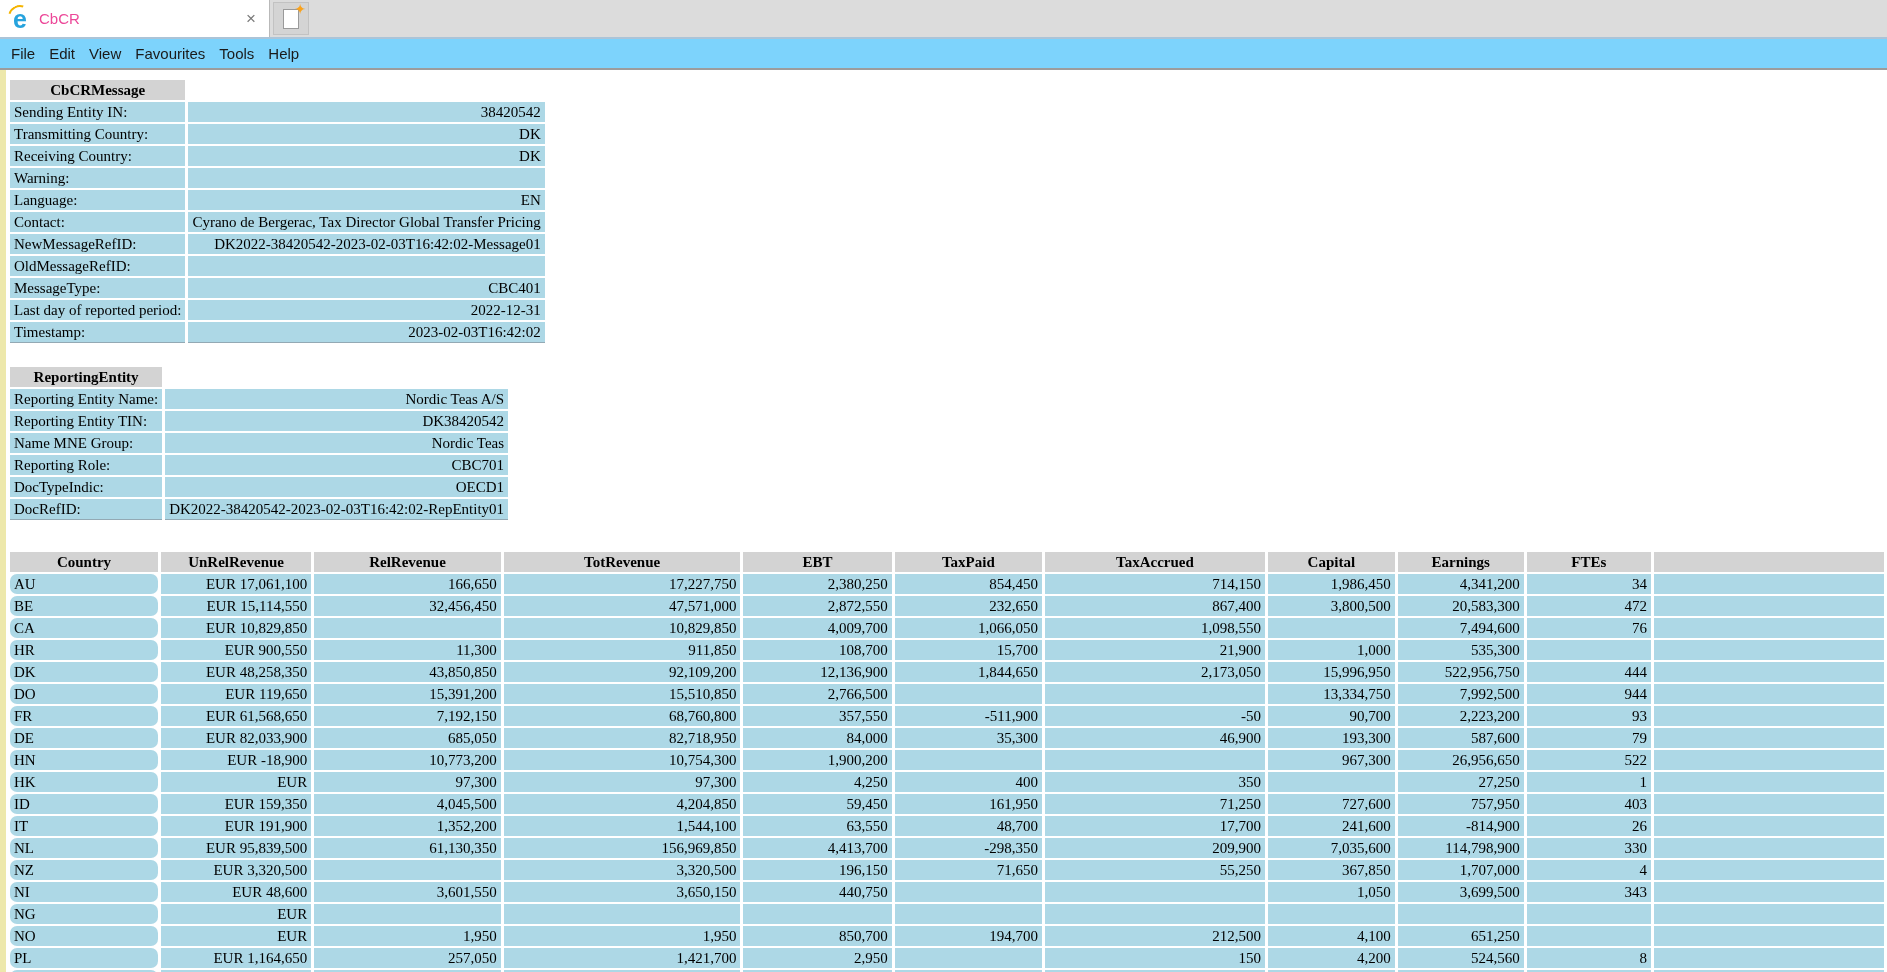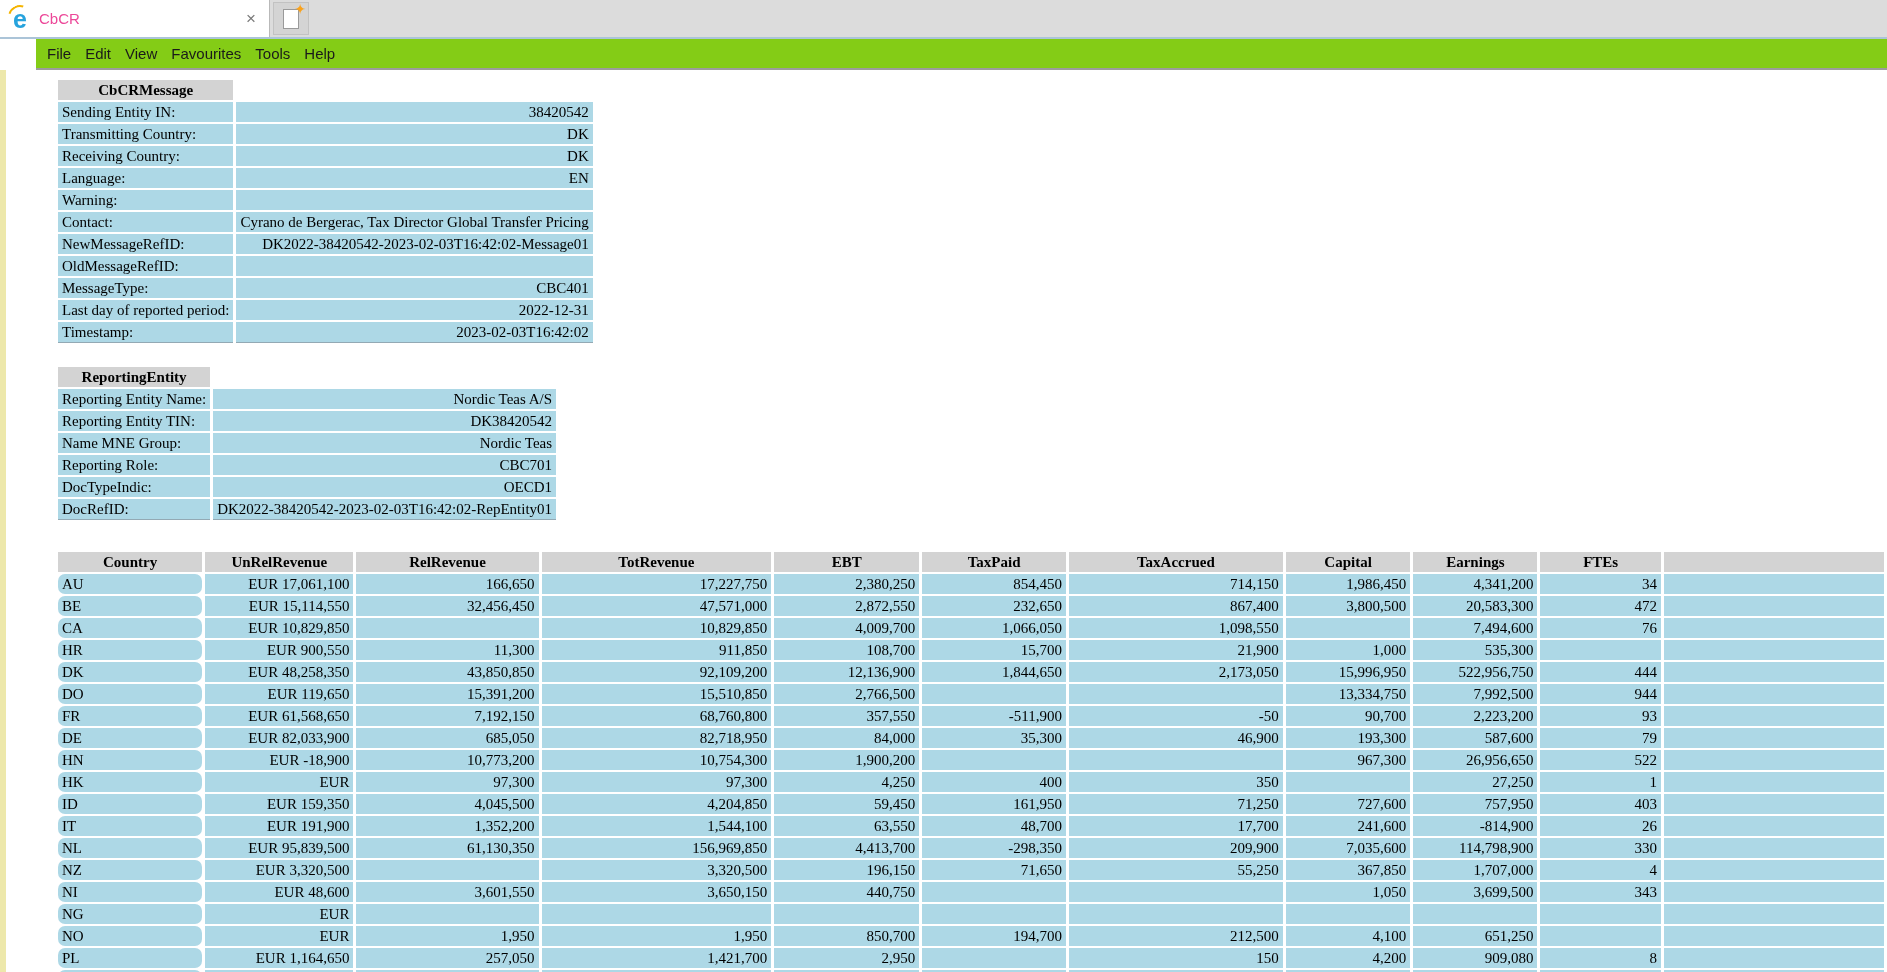--- a/index.html
+++ b/index.html
@@ -24,31 +24,31 @@
     border-top-color:#f5b400;border-radius:50%;transform:rotate(-28deg);box-sizing:border-box;}
   .tab-title{font-size:15px;color:#ec4899;white-space:nowrap;}
   .tab-close{margin-left:auto;color:#7a7a7a;font-size:17px;line-height:17px;padding:2px 5px;cursor:default;}
   .newtab-btn{
     width:36px;margin:2px 0 2px 3px;background:#d4d4d4;border:1px solid #c2c2c2;
     display:flex;align-items:center;justify-content:center;box-sizing:border-box;
   }
   .page-icon{position:relative;width:14px;height:18px;background:#fff;border:1px solid #9a9a9a;}
   .page-star{position:absolute;top:-8px;right:-8px;color:#f9a21c;font-size:14px;line-height:14px;}
   .menubar{
-    height:29px;background:#84cc16;border-bottom:2px solid #9c9c9c;
+    height:29px;background:#7dd3fc;border-bottom:2px solid #9c9c9c;
     display:flex;align-items:center;padding-left:4px;
-    font-family:"Liberation Sans","DejaVu Sans",sans-serif;font-size:15px;color:#1a1a1a;margin-left:36px;
+    font-family:"Liberation Sans","DejaVu Sans",sans-serif;font-size:15px;color:#1a1a1a;
   }
   .menu-item{padding:0 7px;white-space:nowrap;cursor:default;}
   
   .content{
     height:902px;box-sizing:border-box;background:#fff;
     border-left:6px solid #ede8ab;padding:8px 0 0 1px;overflow:hidden;
   }
-  table{border-collapse:separate;border-spacing:3px 2px;padding-left:48px;}
+  table{border-collapse:separate;border-spacing:3px 2px;}
   td,th{
     background:#add8e6;height:20px;line-height:20px;padding:0 4px;
     font-size:15px;white-space:nowrap;overflow:hidden;box-sizing:border-box;color:#000;
   }
   .kv-title,th{background:#d3d3d3;font-weight:bold;text-align:center;}
   .kv-title{height:18px;line-height:18px;}
   .spacer-cell{background:transparent;}
   .kv tr:last-child td{border-bottom:1px solid #93a9b4;}
   .kv .kv-value{min-width:220px;text-align:right;}
   .entity-gap{margin-top:20px;}
@@ -99,26 +99,26 @@
         </tr>
         <tr>
           <td class="kv-label">Transmitting Country:</td>
           <td class="kv-value">DK</td>
         </tr>
         <tr>
           <td class="kv-label">Receiving Country:</td>
           <td class="kv-value">DK</td>
         </tr>
         <tr>
+          <td class="kv-label">Warning:</td>
+          <td class="kv-value"></td>
+        </tr>
+        <tr>
           <td class="kv-label">Language:</td>
           <td class="kv-value">EN</td>
-        </tr>
-        <tr>
-          <td class="kv-label">Warning:</td>
-          <td class="kv-value"></td>
         </tr>
         <tr>
           <td class="kv-label">Contact:</td>
           <td class="kv-value">Cyrano de Bergerac, Tax Director Global Transfer Pricing</td>
         </tr>
         <tr>
           <td class="kv-label">NewMessageRefID:</td>
           <td class="kv-value">DK2022-38420542-2023-02-03T16:42:02-Message01</td>
         </tr>
         <tr>
@@ -426,21 +426,21 @@
         </tr>
         <tr>
           <td class="country">PL</td>
           <td class="num">EUR 1,164,650</td>
           <td class="num">257,050</td>
           <td class="num">1,421,700</td>
           <td class="num">2,950</td>
           <td class="num"></td>
           <td class="num">150</td>
           <td class="num">4,200</td>
-          <td class="num">909,080</td>
+          <td class="num">524,560</td>
           <td class="num">8</td>
           <td class="num"></td>
         </tr>
         <tr>
           <td class="country"></td>
           <td class="num"></td>
           <td class="num"></td>
           <td class="num"></td>
           <td class="num"></td>
           <td class="num"></td>

